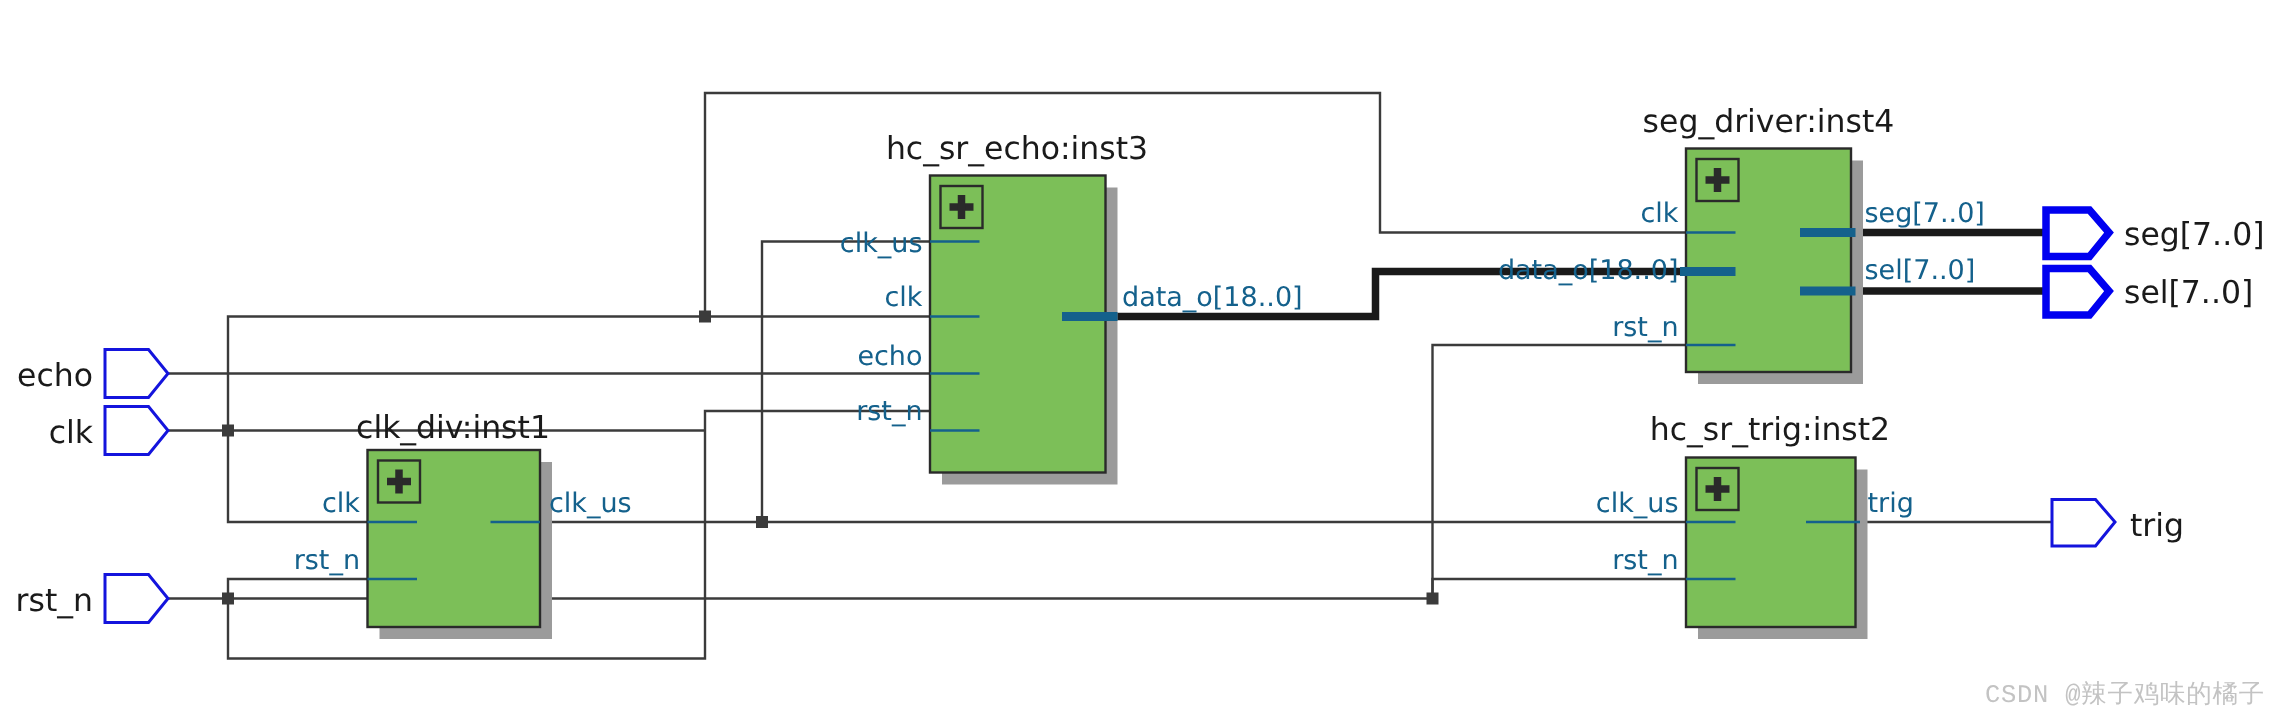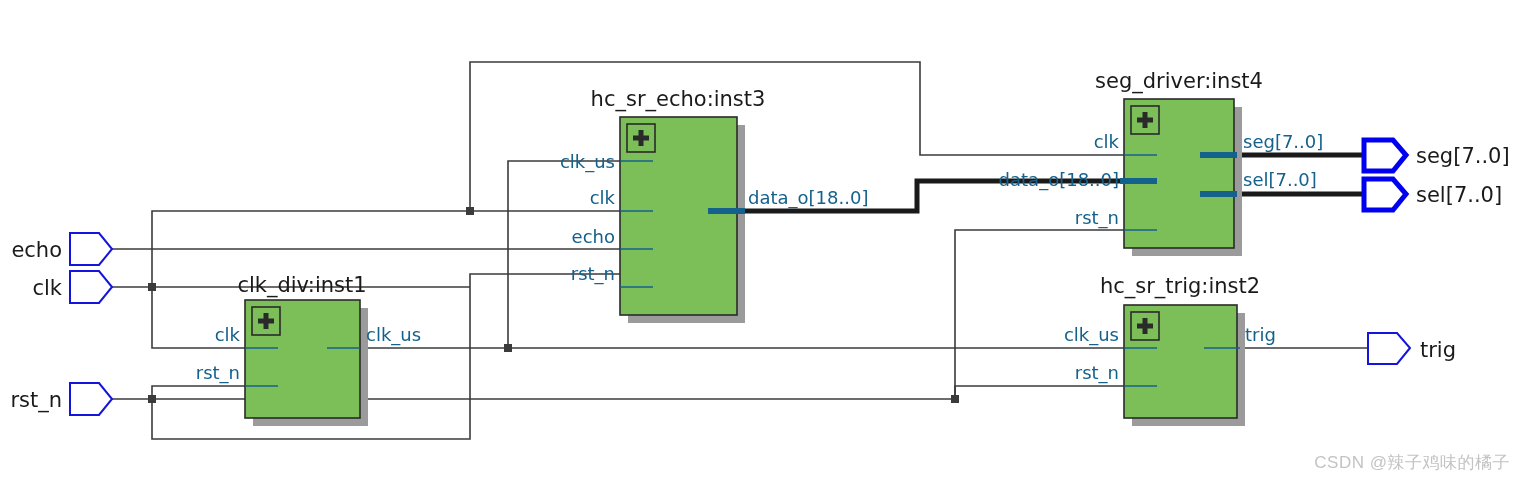--- a/index.html
+++ b/index.html
@@ -93,21 +93,21 @@
     fill: #ffffff;
     stroke: #0000f0;
     stroke-width: 5;
   }
   .watermark {
     position: absolute;
     right: 16px;
     bottom: 10px;
     font-size: 17px;
     color: #c3c3c3;
-    font-family: Liberation Sans, sans-serif;
+    font-family: Liberation Mono, monospace;
     letter-spacing: 0.5px;
     white-space: nowrap;
   }
 </style>
 </head>
 <body>
 
 <div id="canvas">
 
   <svg id="schematic-svg" viewBox="0 0 1526 484">

